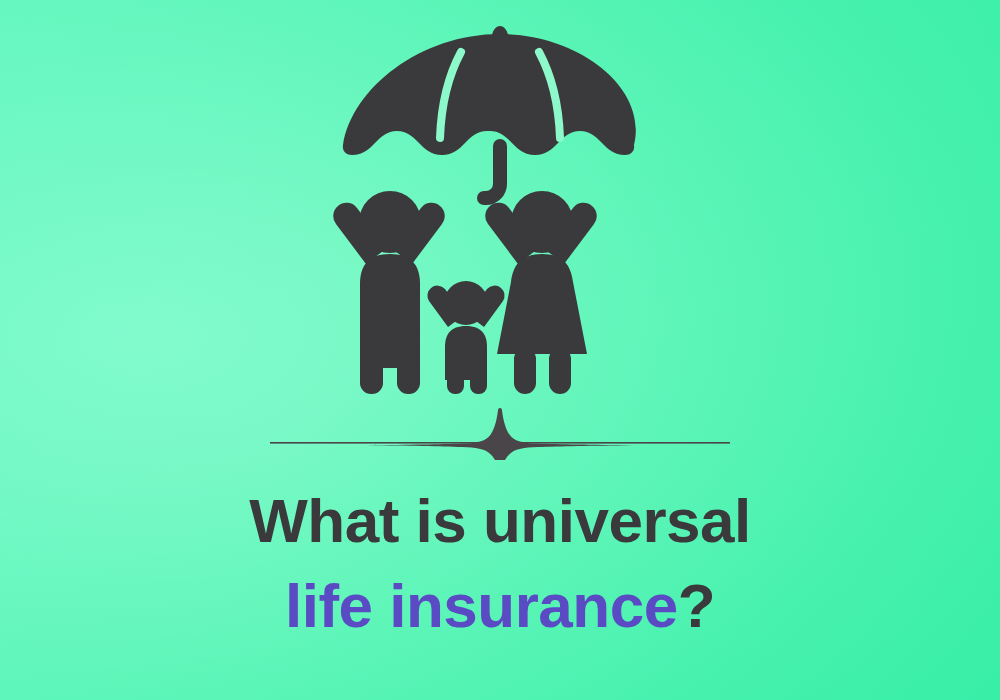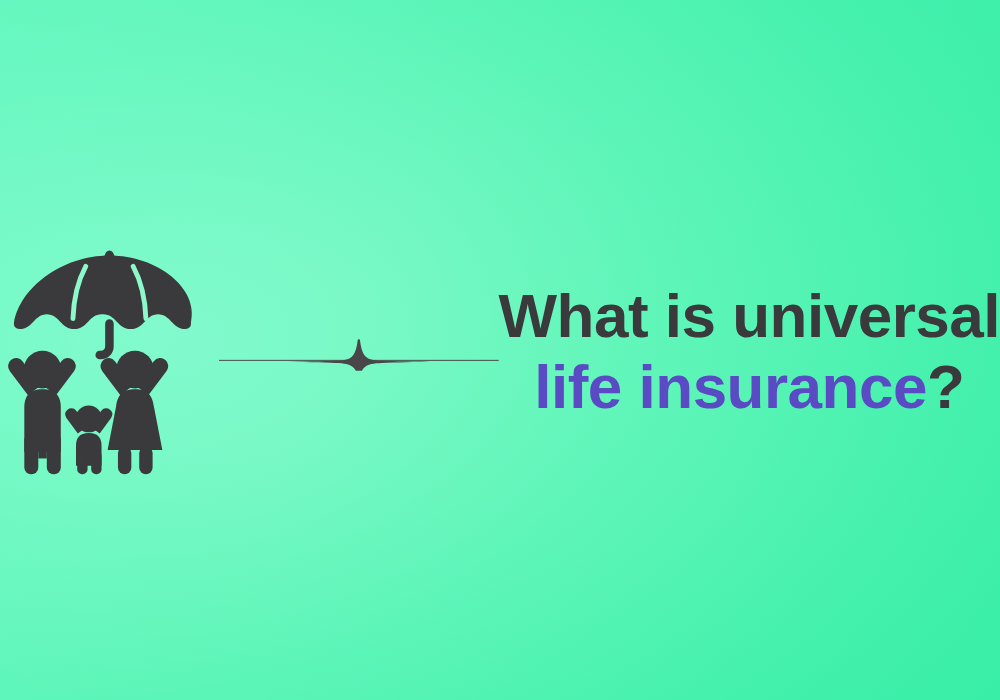--- a/index.html
+++ b/index.html
@@ -39,21 +39,21 @@
       rgba(110,250,200,0.45) 0%,
       rgba(90,246,188,0.12) 38%,
       rgba(52,238,166,0.20) 72%,
       rgba(46,236,162,0.38) 100%);
   }
 
   .card-inner {
     position: absolute;
     inset: 0;
     display: flex;
-    flex-direction: row;
+    flex-direction: column;
     align-items: center;
   }
 
   
   .hero-icon {
     margin-top: 26px;
     width: 360px;
     height: 370px;
     display: block;
   }
@@ -76,21 +76,21 @@
   .headline-line {
     display: block;
     font-size: 62px;
     font-weight: 700;
     white-space: nowrap;
   }
   .headline-line-1 {
     color: #3a393b;
   }
   .headline-line-2 {
-    margin-top: 2px;
+    margin-top: 16px;
   }
   .headline-accent {
     color: #5a4ac4;
     font-weight: 700;
   }
   .headline-mark {
     color: #3a393b;
     font-weight: 700;
   }
 </style>

